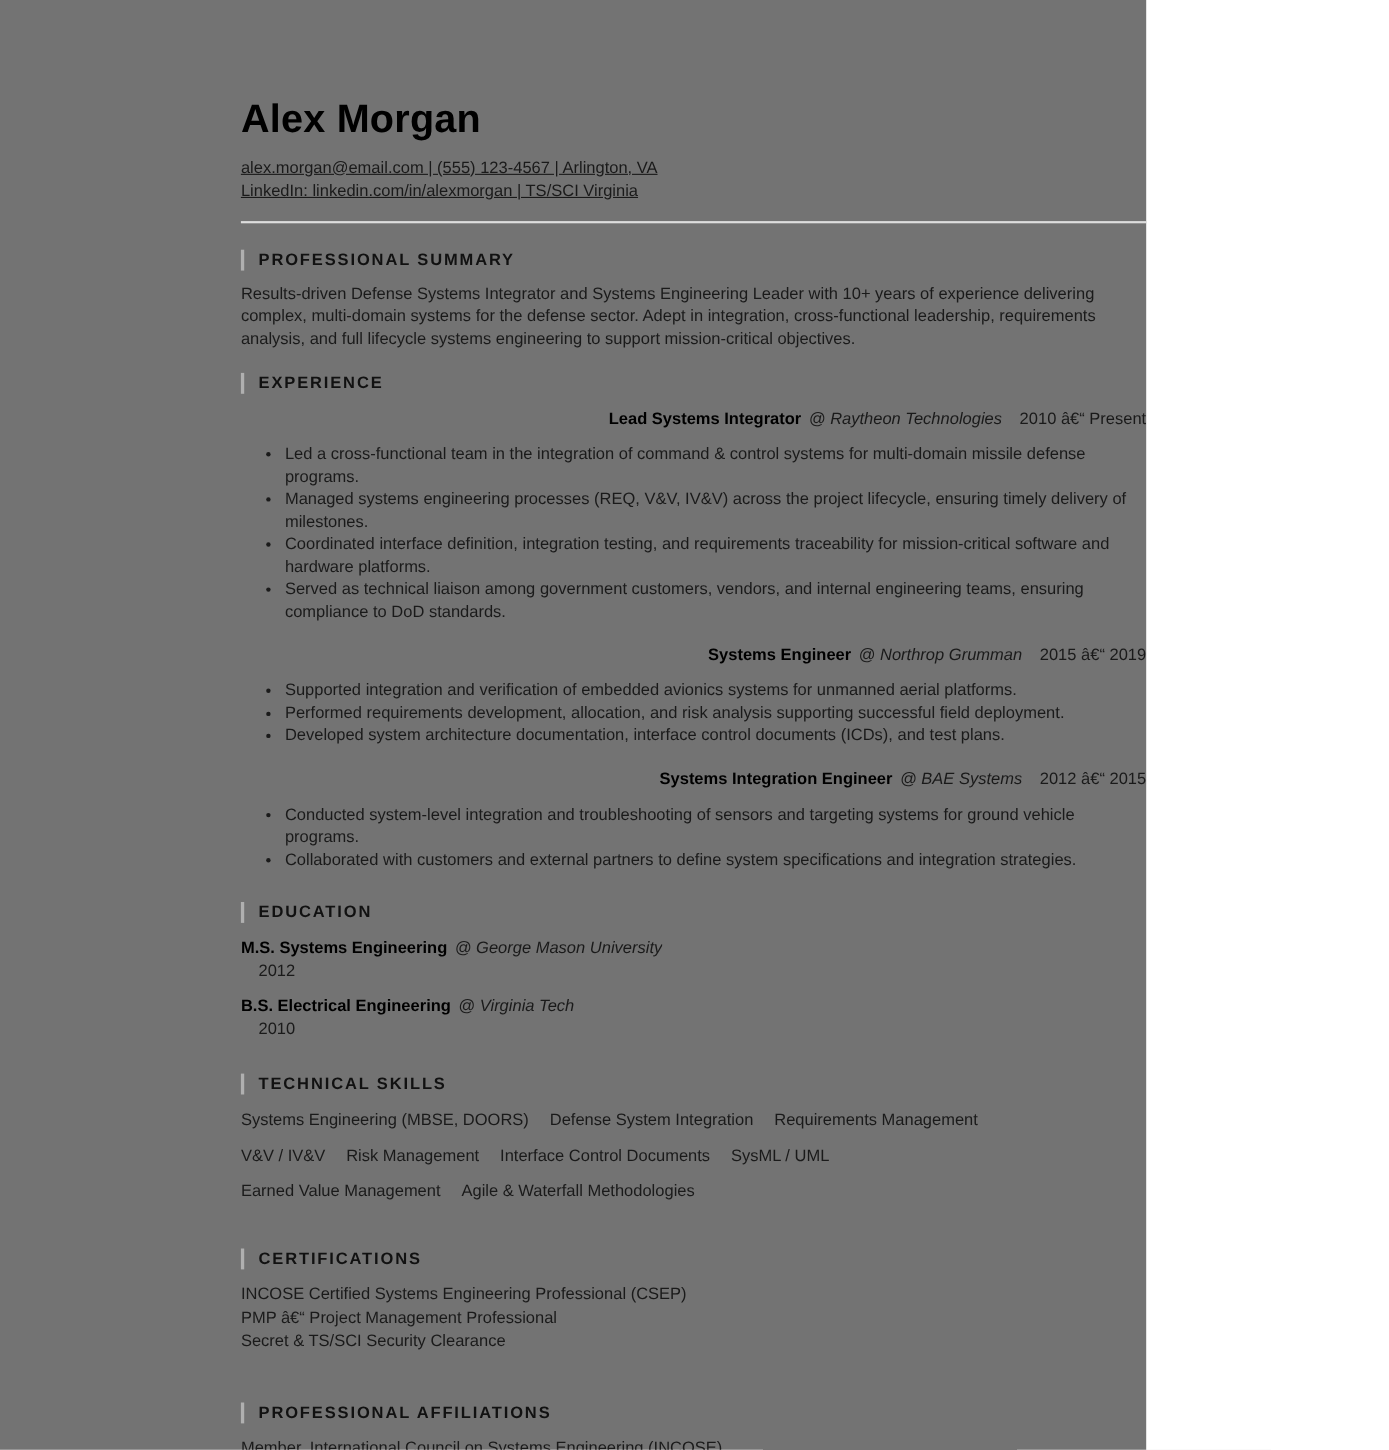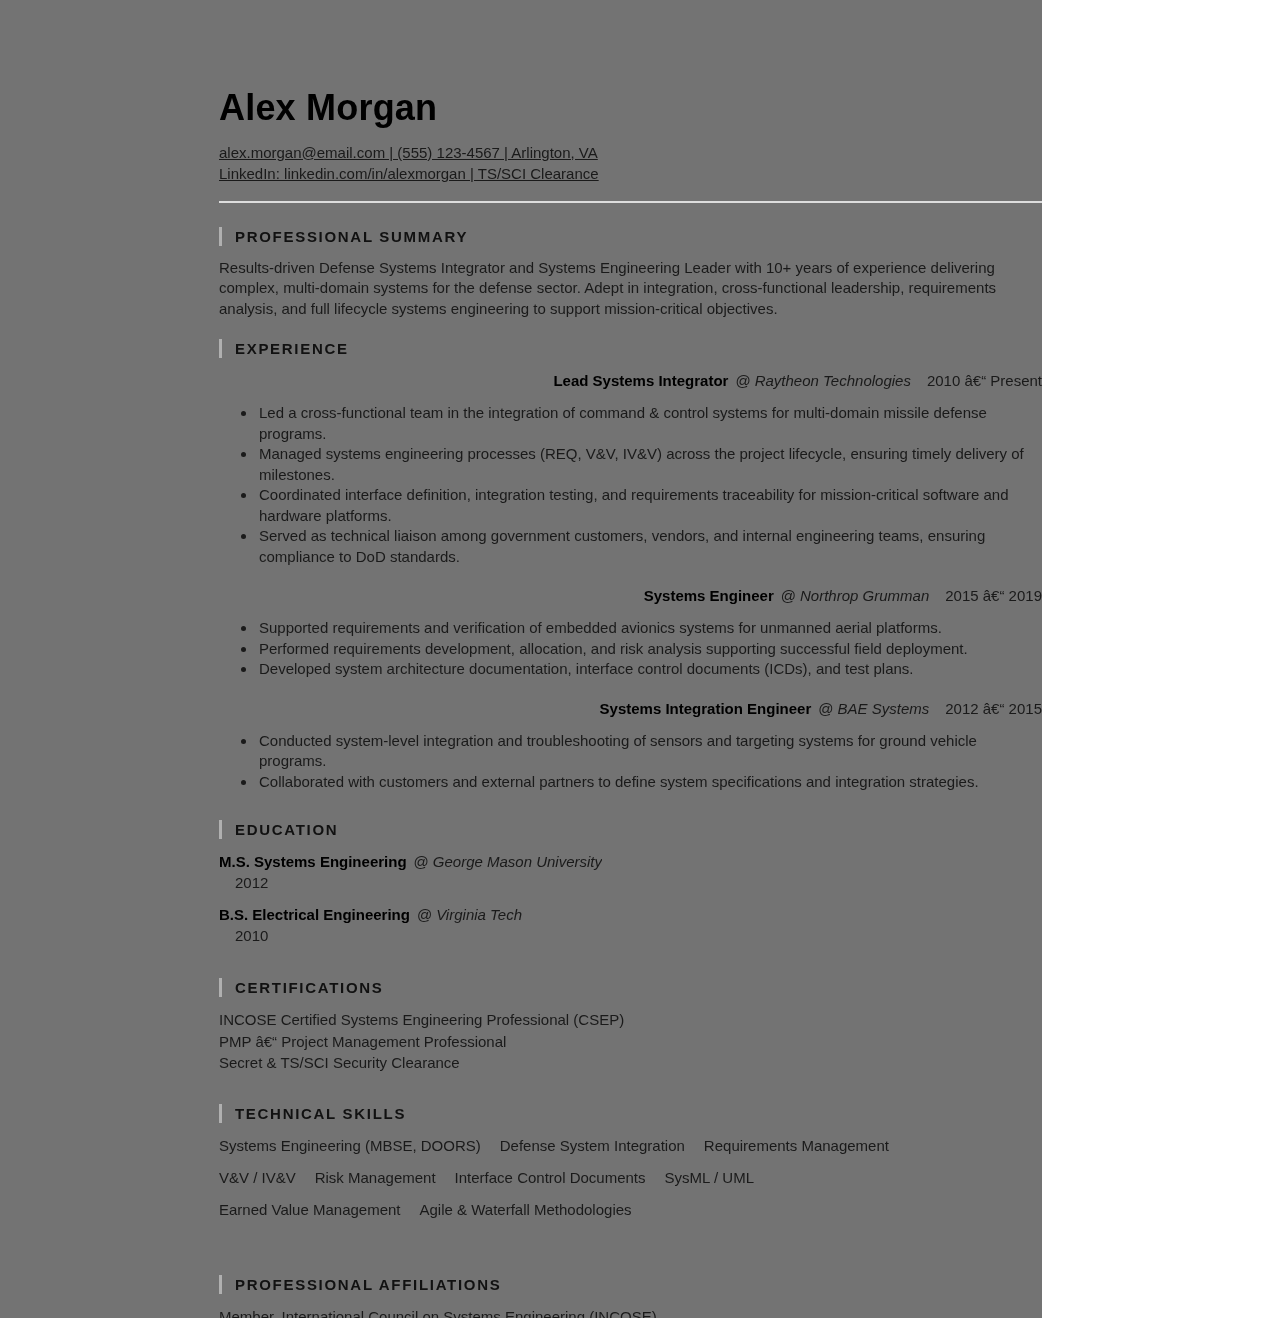--- a/index.html
+++ b/index.html
@@ -180,21 +180,21 @@
 </style>
 </head>
 <body>
 
 <div class="page">
   <div class="content">
 
     <div>
       <h1 class="name">Alex Morgan</h1>
       <div class="contact-line">alex.morgan@email.com | (555) 123-4567 | Arlington, VA</div>
-      <div class="contact-line">LinkedIn: linkedin.com/in/alexmorgan | TS/SCI Clearance</div>
+      <div class="contact-line">LinkedIn: linkedin.com/in/alexmorgan | TS/SCI Virginia</div>
       <div class="header-rule"></div>
     </div>
 
     <div class="section summary">
       <div class="section-title">
         <span class="section-bar"></span>
         <span>PROFESSIONAL SUMMARY</span>
       </div>
       <p class="summary-text">Results-driven Defense Systems Integrator and Systems Engineering Leader with 10+ years of experience delivering complex, multi-domain systems for the defense sector. Adept in integration, cross-functional leadership, requirements analysis, and full lifecycle systems engineering to support mission-critical objectives.</p>
     </div>
@@ -221,21 +221,21 @@
       </div>
 
       <div class="entry">
         <div class="entry-head">
           <div class="entry-head-left">
             <span class="entry-role">Systems Engineer</span><span class="entry-at">@</span><span class="entry-org">Northrop Grumman</span>
           </div>
           <div class="entry-dates">2015 â€“ 2019</div>
         </div>
         <ul class="bullets">
-          <li>Supported requirements and verification of embedded avionics systems for unmanned aerial platforms.</li>
+          <li>Supported integration and verification of embedded avionics systems for unmanned aerial platforms.</li>
           <li>Performed requirements development, allocation, and risk analysis supporting successful field deployment.</li>
           <li>Developed system architecture documentation, interface control documents (ICDs), and test plans.</li>
         </ul>
       </div>
 
       <div class="entry">
         <div class="entry-head">
           <div class="entry-head-left">
             <span class="entry-role">Systems Integration Engineer</span><span class="entry-at">@</span><span class="entry-org">BAE Systems</span>
           </div>
@@ -266,50 +266,50 @@
       <div class="entry edu-entry">
         <div class="entry-head">
           <div class="entry-head-left">
             <span class="entry-role">B.S. Electrical Engineering</span><span class="entry-at">@</span><span class="entry-org">Virginia Tech</span>
           </div>
           <div class="entry-dates">2010</div>
         </div>
       </div>
     </div>
 
+    <div class="section skills">
+      <div class="section-title">
+        <span class="section-bar"></span>
+        <span>TECHNICAL SKILLS</span>
+      </div>
+      <div class="skills-rows">
+        <div class="skills-row">
+          <span class="skill-item">Systems Engineering (MBSE, DOORS)</span><span class="skill-item">Defense System Integration</span><span class="skill-item">Requirements Management</span>
+        </div>
+        <div class="skills-row">
+          <span class="skill-item">V&amp;V / IV&amp;V</span><span class="skill-item">Risk Management</span><span class="skill-item">Interface Control Documents</span><span class="skill-item">SysML / UML</span>
+        </div>
+        <div class="skills-row">
+          <span class="skill-item">Earned Value Management</span><span class="skill-item">Agile &amp; Waterfall Methodologies</span>
+        </div>
+      </div>
+    </div>
+
     <div class="section certifications">
       <div class="section-title">
         <span class="section-bar"></span>
         <span>CERTIFICATIONS</span>
       </div>
       <div class="text-list">
         <div>INCOSE Certified Systems Engineering Professional (CSEP)</div>
         <div>PMP â€“ Project Management Professional</div>
         <div>Secret &amp; TS/SCI Security Clearance</div>
       </div>
     </div>
 
-    <div class="section skills">
-      <div class="section-title">
-        <span class="section-bar"></span>
-        <span>TECHNICAL SKILLS</span>
-      </div>
-      <div class="skills-rows">
-        <div class="skills-row">
-          <span class="skill-item">Systems Engineering (MBSE, DOORS)</span><span class="skill-item">Defense System Integration</span><span class="skill-item">Requirements Management</span>
-        </div>
-        <div class="skills-row">
-          <span class="skill-item">V&amp;V / IV&amp;V</span><span class="skill-item">Risk Management</span><span class="skill-item">Interface Control Documents</span><span class="skill-item">SysML / UML</span>
-        </div>
-        <div class="skills-row">
-          <span class="skill-item">Earned Value Management</span><span class="skill-item">Agile &amp; Waterfall Methodologies</span>
-        </div>
-      </div>
-    </div>
-
     <div class="section affiliations">
       <div class="section-title">
         <span class="section-bar"></span>
         <span>PROFESSIONAL AFFILIATIONS</span>
       </div>
       <div class="text-list">
         <div>Member, International Council on Systems Engineering (INCOSE)</div>
         <div>Member, NDIA â€“ National Defense Industrial Association</div>
       </div>
     </div>

